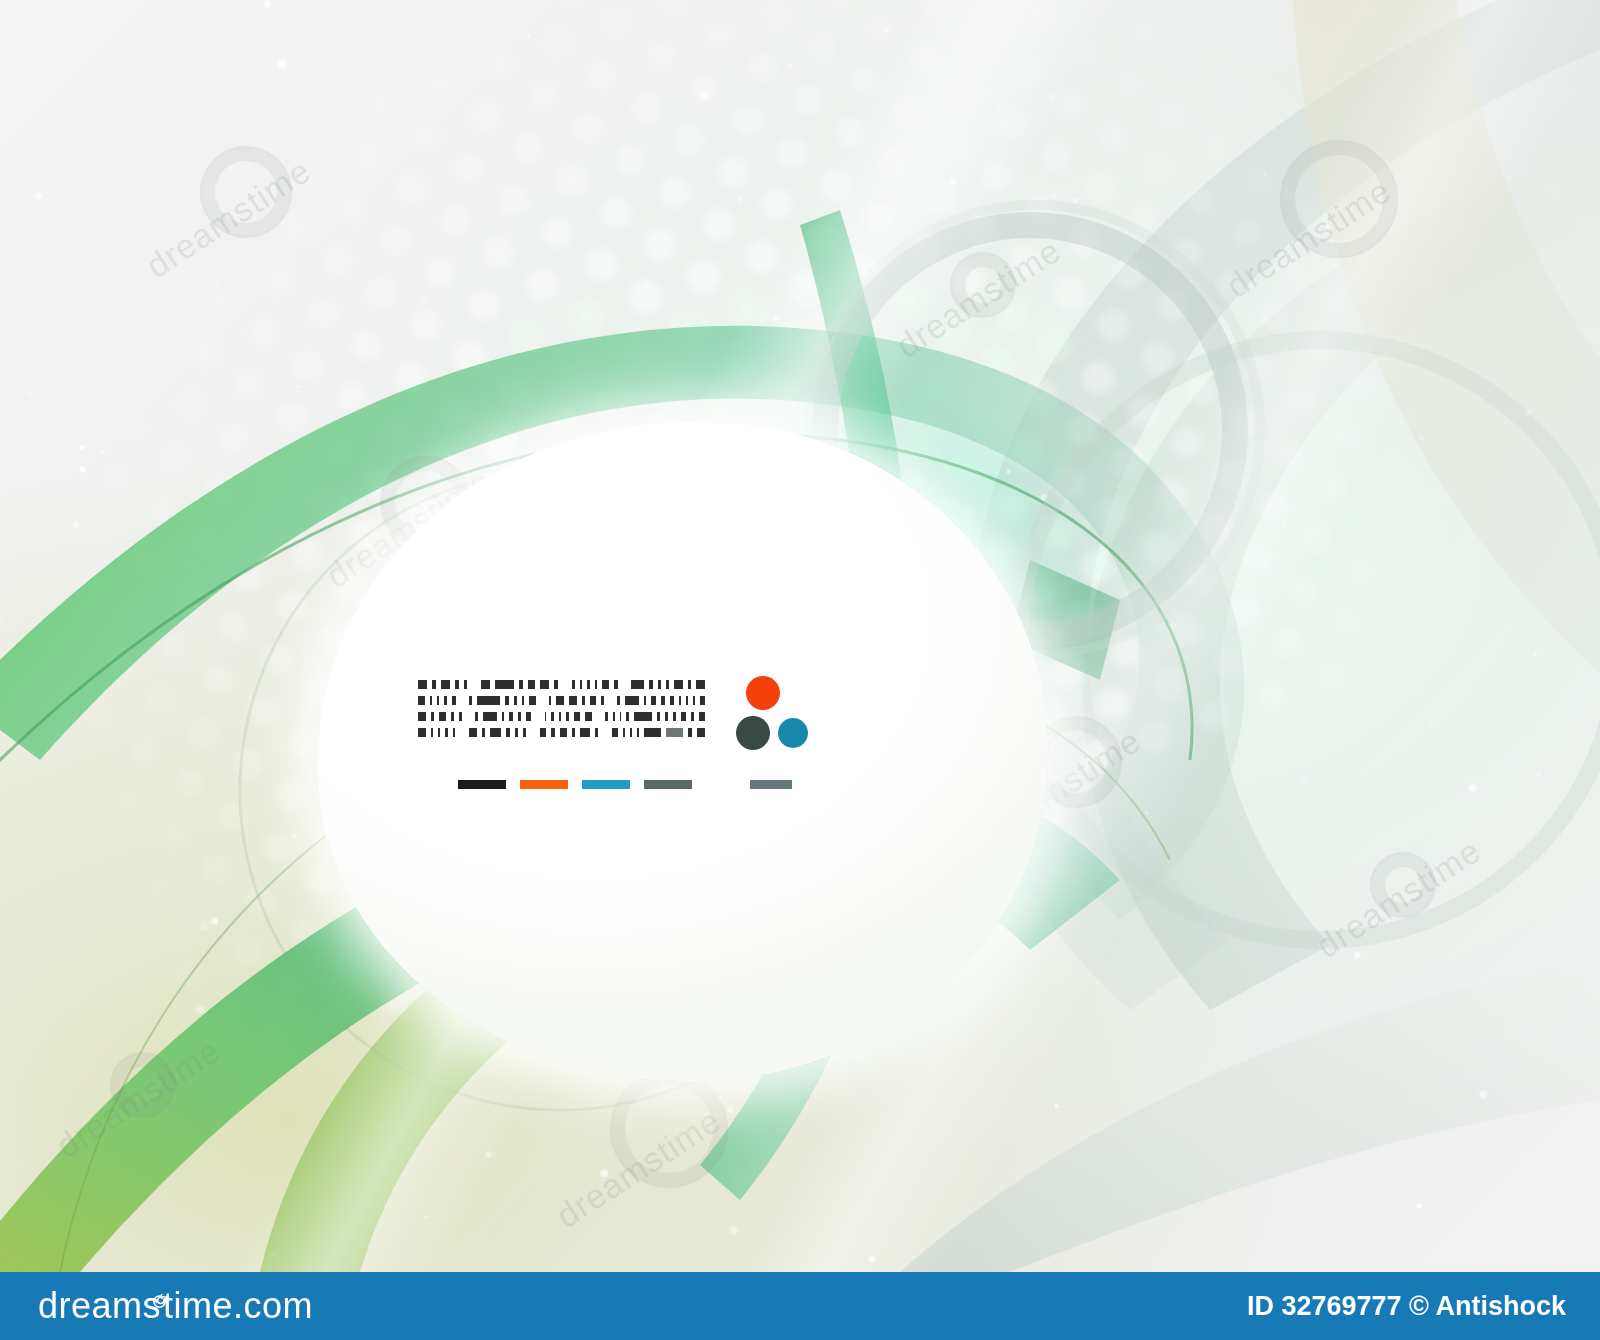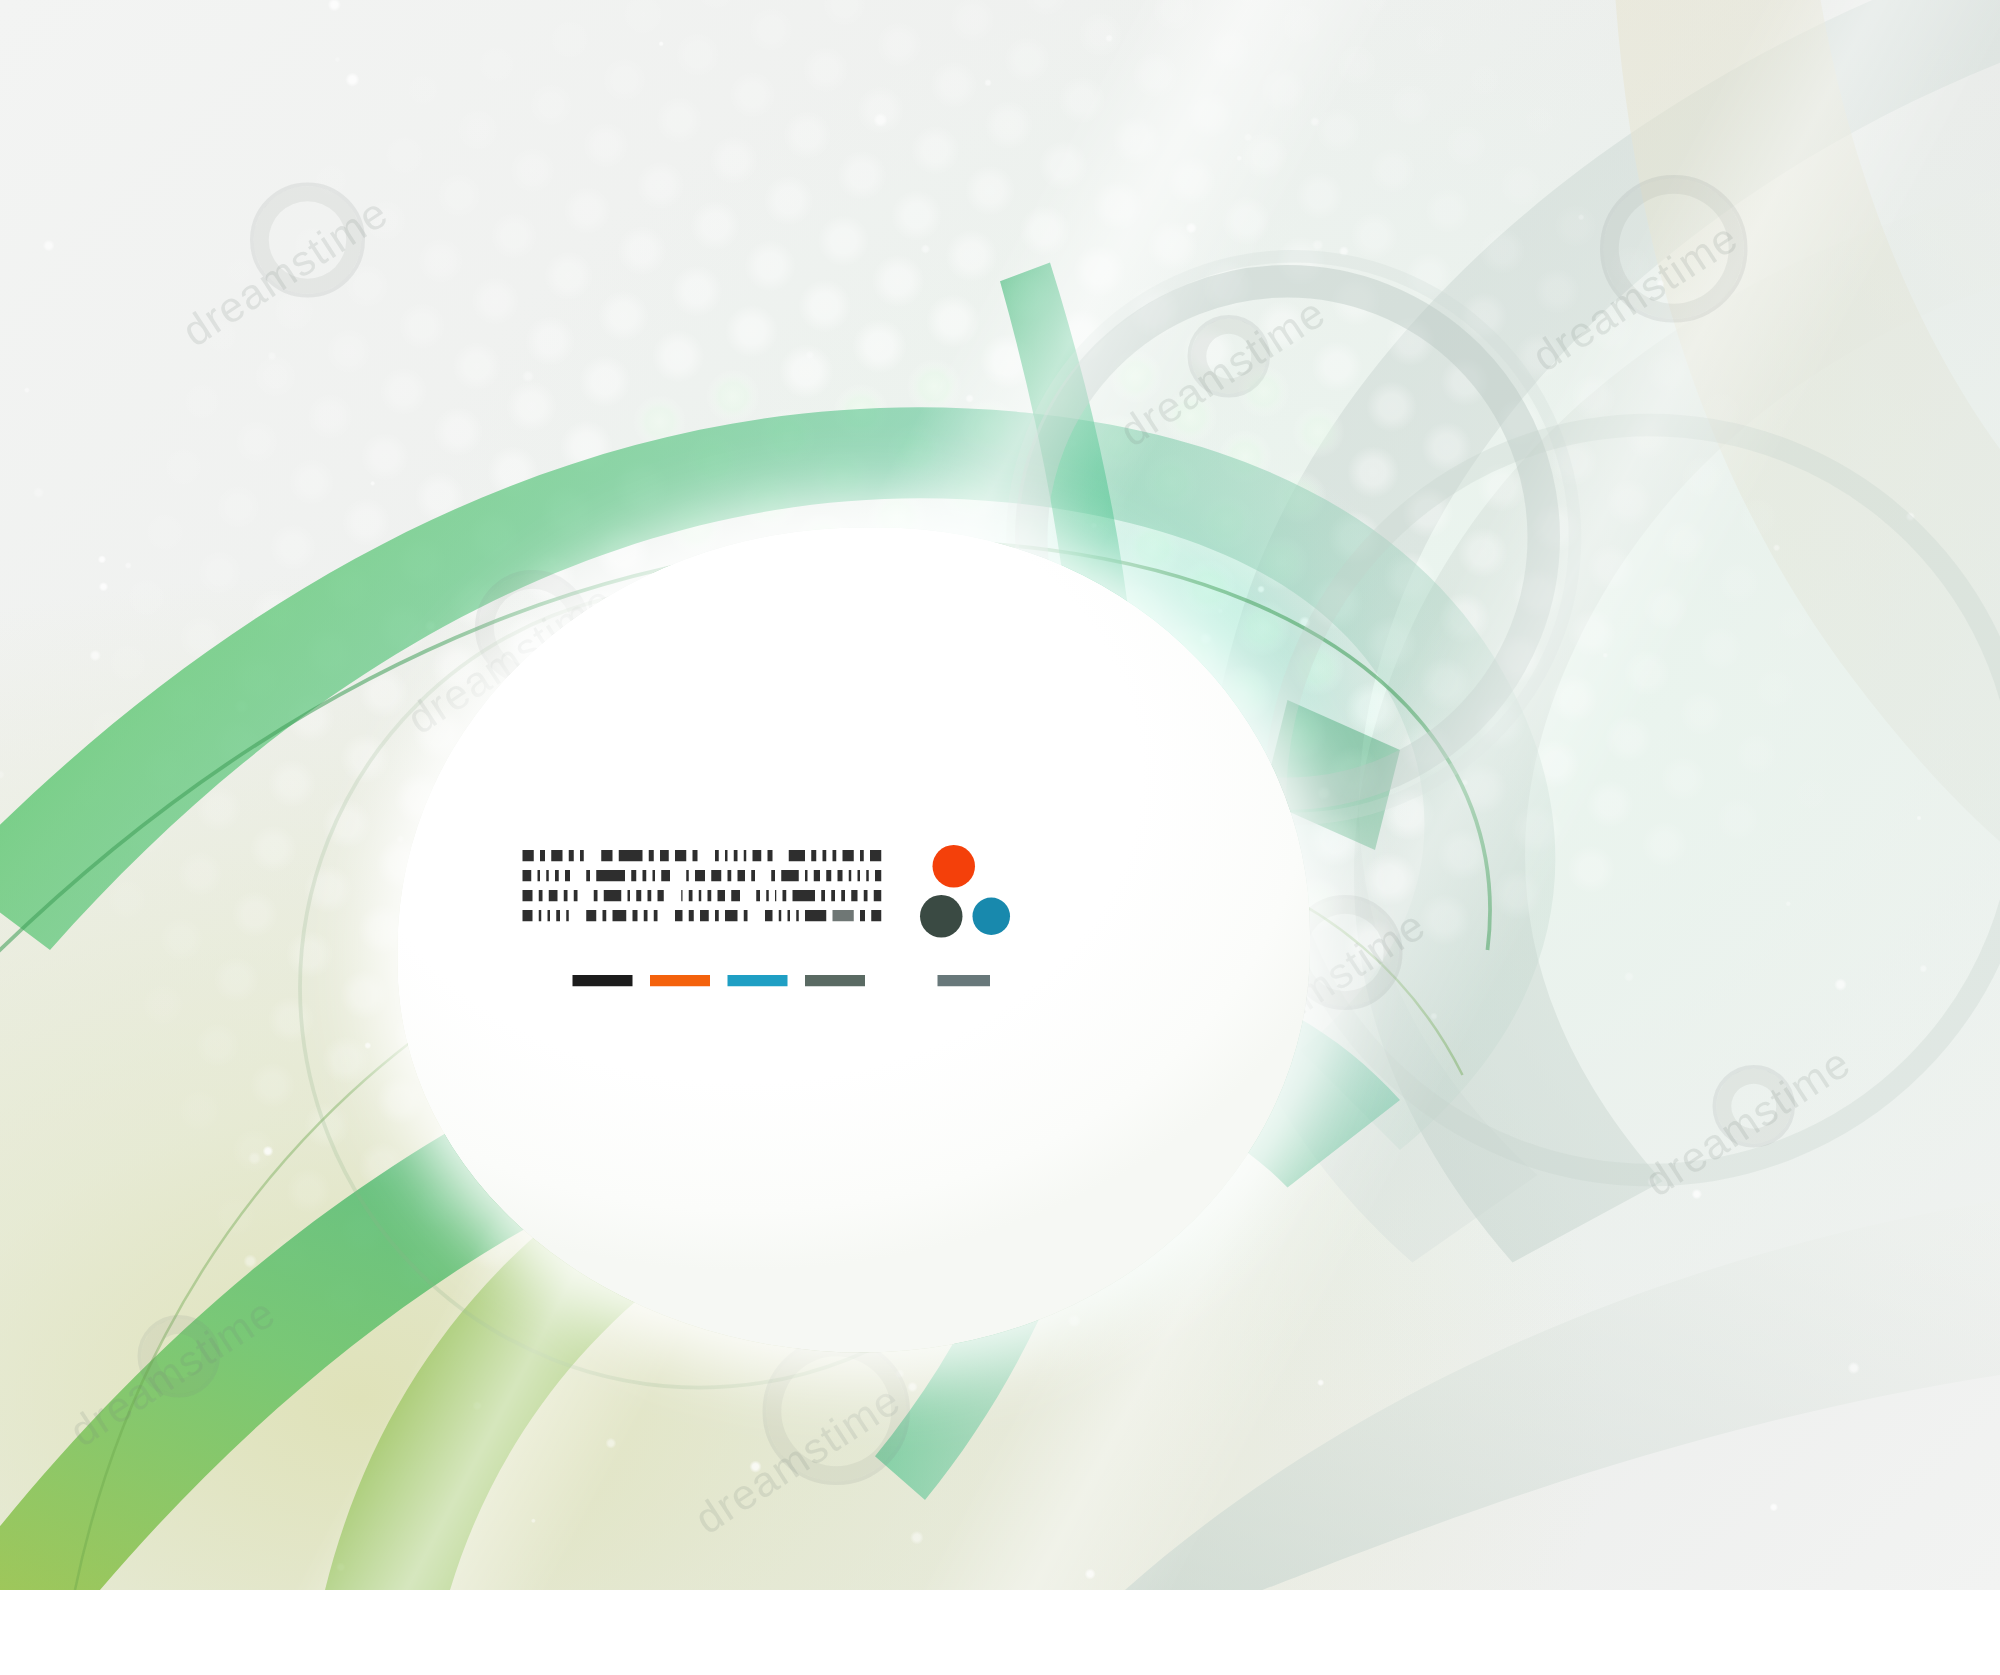--- a/index.html
+++ b/index.html
@@ -909,14 +909,22 @@
           <span class="bar" style="left: 0px; width: 48px; background: rgb(28, 28, 28);"></span>
           <span class="bar" style="left: 62px; width: 48px; background: rgb(244, 98, 12);"></span>
           <span class="bar" style="left: 124px; width: 48px; background: rgb(31, 159, 196);"></span>
           <span class="bar" style="left: 186px; width: 48px; background: rgb(90, 106, 99);"></span>
           <span class="bar" style="left: 292px; width: 42px; background: rgb(104, 120, 122);"></span>
         </div>
     </div>
 
   </div>
 
+  <div id="footer">
+    <div id="brand">
+      <span>dreams</span><svg class="spiral" viewBox="0 0 24 24">
+        <path d="M12 3a9 9 0 1 0 9 9 7 7 0 1 0-7-7 5 5 0 1 0 5 5 3 3 0 1 0-3-3" fill="none" stroke="#ffffff" stroke-width="2.4" stroke-linecap="round"></path>
+      </svg><span>t</span><span>ime.com</span>
+    </div>
+    <div id="credit">ID 32769777 © Antishock</div>
+  </div>
 
 </div>
 
 </body></html>

